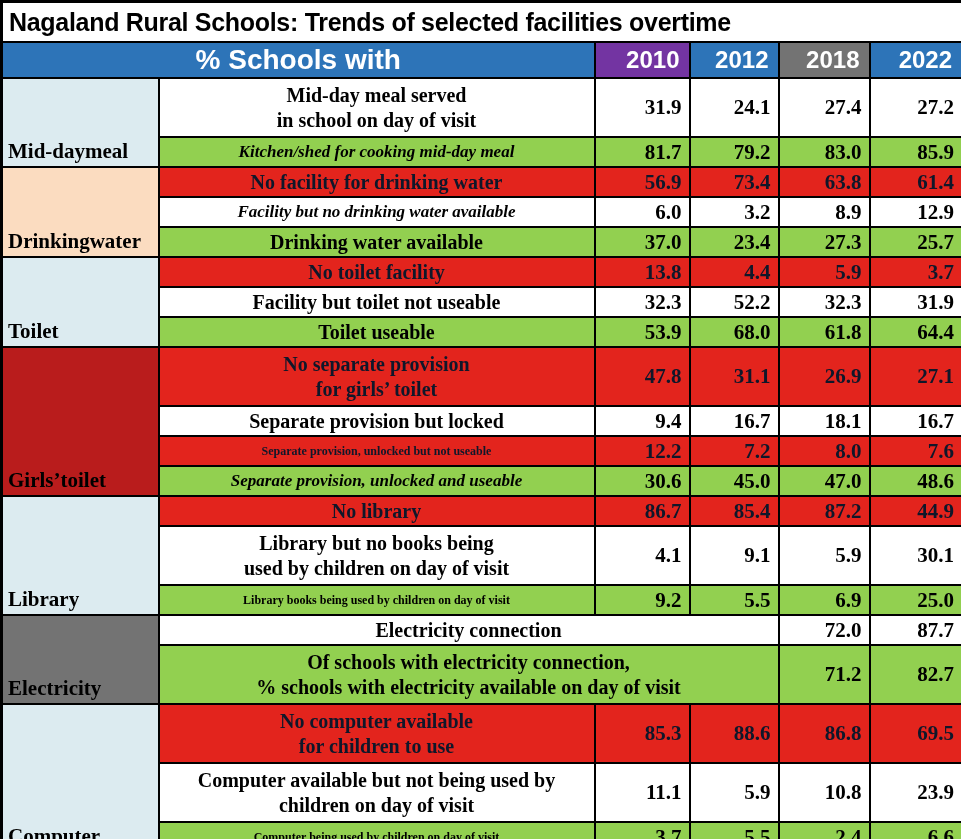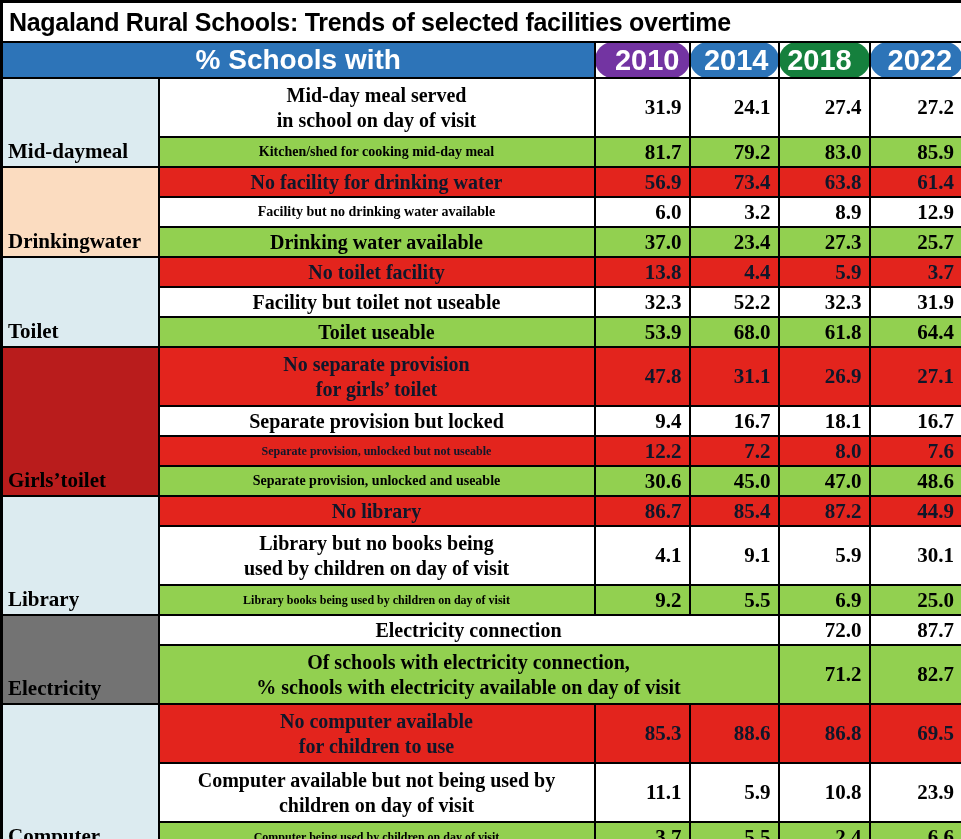--- a/index.html
+++ b/index.html
@@ -13,36 +13,36 @@
     text-align:left; padding:4px 6px; height:30px; background:#fff;
     letter-spacing:-0.3px;
   }
   .head-row td { height:34px; }
   .head-label {
     background:var(--hblue); color:#fff; text-align:center;
     font-family:"Liberation Sans", sans-serif; font-weight:bold; font-size:28px;
   }
   .year {
     color:#fff; text-align:right; padding-right:9px;
-    font-family:"Liberation Sans", sans-serif; font-weight:bold; font-size:29px;border-radius:18px;
+    font-family:"Liberation Sans", sans-serif; font-weight:bold; font-size:24px;
   }
 
   tr.data td { height:28px; }
   tr.data.tall td { height:57px; }
 
   .cat {
     font-weight:bold; font-size:21px; color:#000;
     text-align:left; vertical-align:bottom;
     padding:0 2px 4px 5px; line-height:1.05;
   }
   .desc {
     text-align:center; vertical-align:middle;
     font-weight:bold; font-size:20px; line-height:1.25;
   }
-  .desc.sm { font-size:14px; }
+  .desc.sm { font-size:17px;font-style:italic; }
   .desc.xs { font-size:12px;text-align:center; }
   .val {
     text-align:right; vertical-align:middle; padding-right:7px;
     font-weight:bold; font-size:21px;
   }
   tr.r-white td.desc, tr.r-white td.val { background:#ffffff; color:#000; }
   tr.r-green td.desc, tr.r-green td.val { background:var(--green); color:#000; }
   tr.r-red td.desc, tr.r-red td.val { background:var(--red); color:#0f172a; }
 </style>
 </head>
@@ -57,22 +57,22 @@
     <col style="width:91px">
     <col style="width:93px">
   </colgroup>
   <tbody id="tbody">
     <tr>
       <td class="title-cell" colspan="6">Nagaland Rural Schools: Trends of selected facilities overtime</td>
     </tr>
     <tr class="head-row" id="head-row">
       <td class="head-label" colspan="2">% Schools with</td>
     <td class="year" style="background: rgb(115, 52, 162);">2010</td>
-        <td class="year" style="background: rgb(45, 116, 184);">2014</td>
-        <td class="year" style="background: #15803d; text-align: center;">2018</td>
+        <td class="year" style="background: rgb(45, 116, 184);">2012</td>
+        <td class="year" style="background: #737373;">2018</td>
         <td class="year" style="background: rgb(45, 116, 184);">2022</td>
       </tr>
     <tr class="data r-white tall">
         <td class="cat" rowspan="2" style="background: rgb(220, 235, 240);">Mid-daymeal</td>
         <td class="desc">Mid-day meal served<br>in school on day of visit</td>
         <td class="val">31.9</td>
         <td class="val">24.1</td>
         <td class="val">27.4</td>
         <td class="val">27.2</td>
       </tr>

